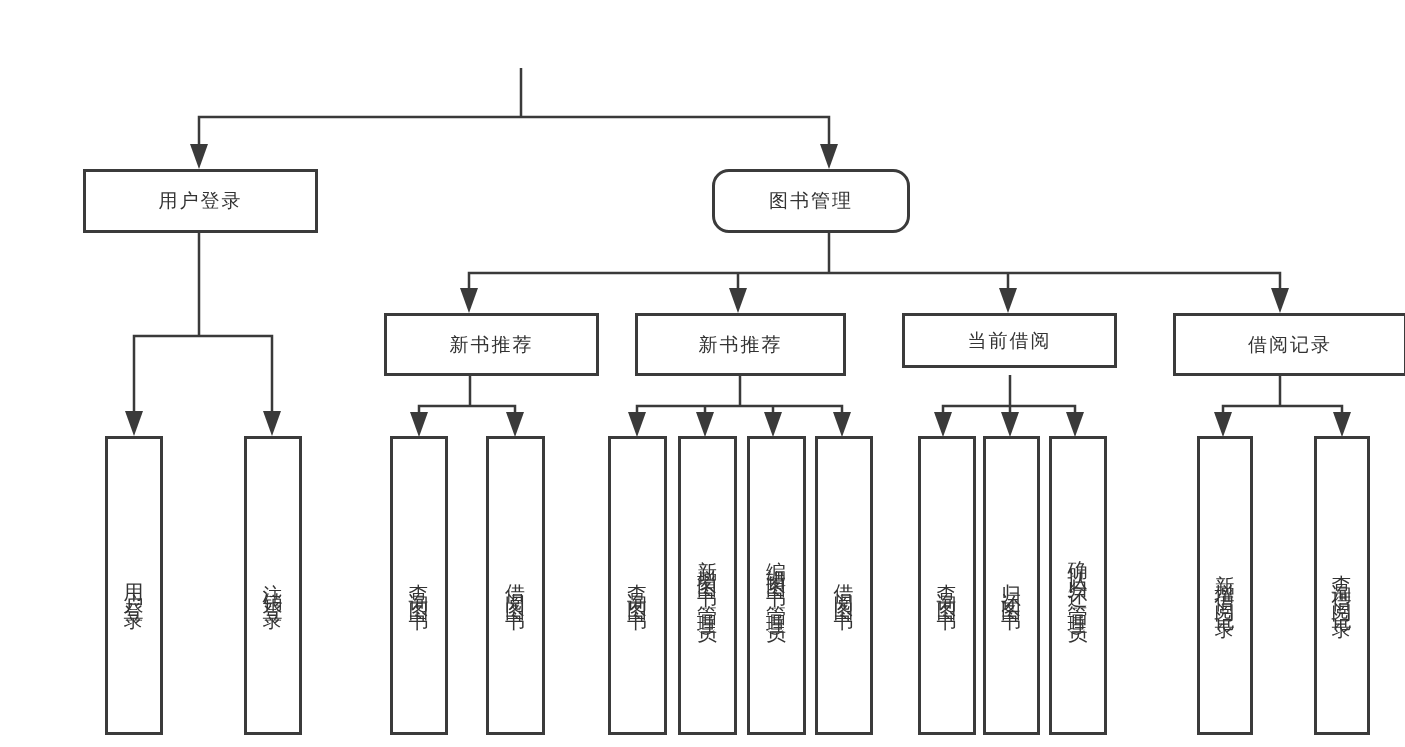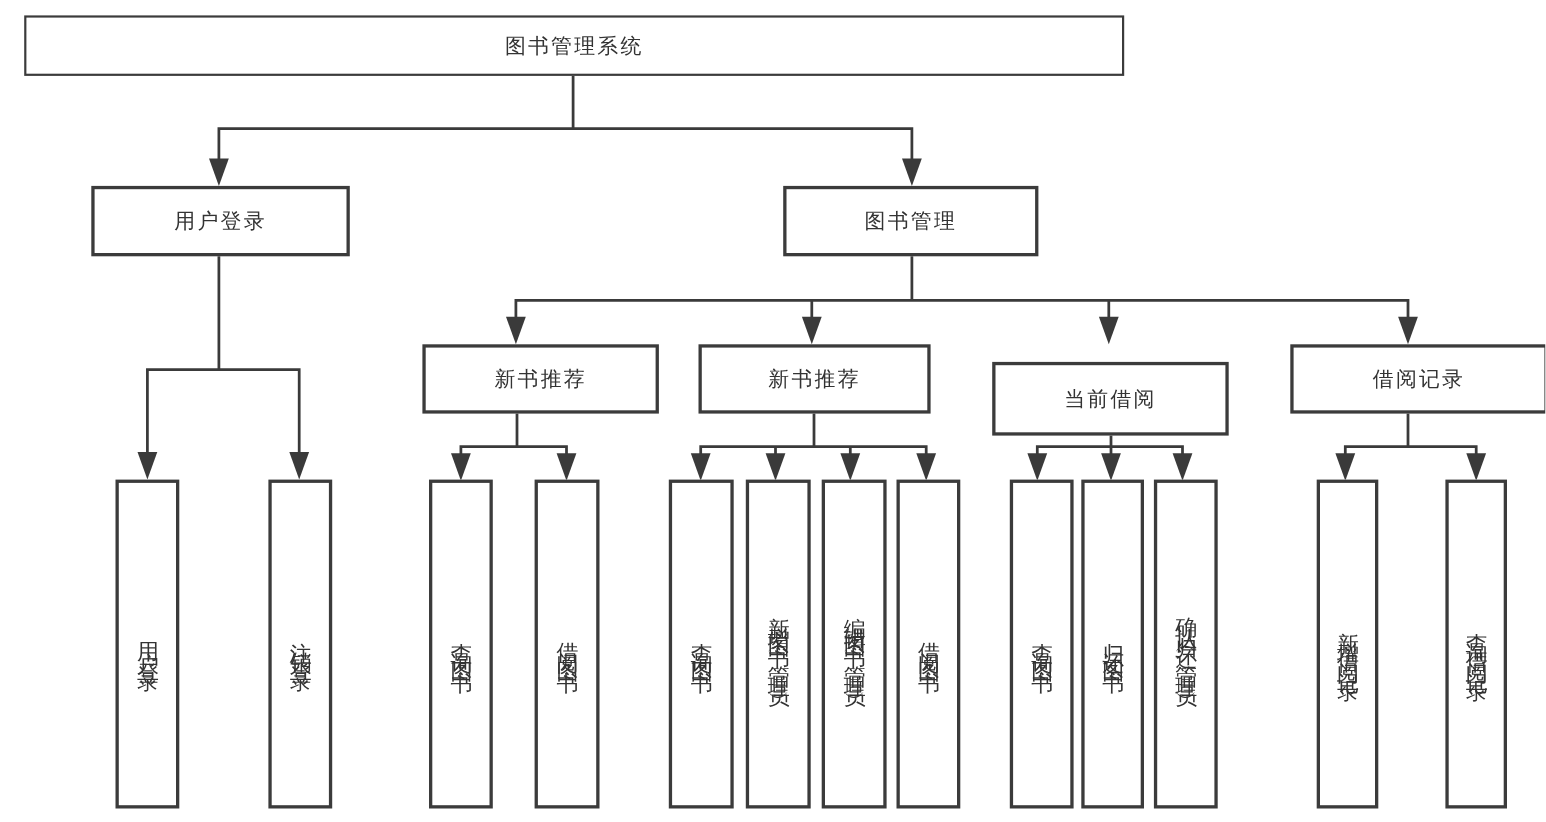--- a/index.html
+++ b/index.html
@@ -96,28 +96,27 @@
       <polygon points="773,437 764,412 782,412"></polygon>
       <polygon points="842,437 833,412 851,412"></polygon>
       <polygon points="943,437 934,412 952,412"></polygon>
       <polygon points="1010,437 1001,412 1019,412"></polygon>
       <polygon points="1075,437 1066,412 1084,412"></polygon>
       <polygon points="1223,437 1214,412 1232,412"></polygon>
       <polygon points="1342,437 1333,412 1351,412"></polygon>
     </g>
   </svg>
 
-  <div class="node root-node" style="left:22px; top:14px; width:1000px; height:55px;">图书管理系统</div>
 
   <div class="node h-node" style="left:83px; top:169px; width:235px; height:64px;">用户登录</div>
-  <div class="node h-node" style="left:712px; top:169px; width:232px; height:64px;">图书管理</div>
+  <div class="node h-node" style="left:712px; top:169px; width:198px; height:64px;border-radius:17px;">图书管理</div>
 
   <div class="node h-node" style="left:384px; top:313px; width:215px; height:63px;">新书推荐</div>
   <div class="node h-node" style="left:635px; top:313px; width:211px; height:63px;">新书推荐</div>
-  <div class="node h-node" style="left:902px; top:313px; width:215px; height:67px;margin-top:16px;">当前借阅</div>
+  <div class="node h-node" style="left:902px; top:313px; width:215px; height:55px;">当前借阅</div>
   <div class="node h-node" style="left:1173px; top:313px; width:234px; height:63px;">借阅记录</div>
 
   <div class="node v-node" style="left:105px; top:436px; width:58px; height:299px;">用户登录</div>
   <div class="node v-node" style="left:244px; top:436px; width:58px; height:299px;">注销登录</div>
 
   <div class="node v-node" style="left:390px; top:436px; width:58px; height:299px;">查询图书</div>
   <div class="node v-node" style="left:486px; top:436px; width:59px; height:299px;">借阅图书</div>
 
   <div class="node v-node" style="left:608px; top:436px; width:59px; height:299px;">查询图书</div>
   <div class="node v-node" style="left:678px; top:436px; width:59px; height:299px;">新增图书（管理员）</div>

